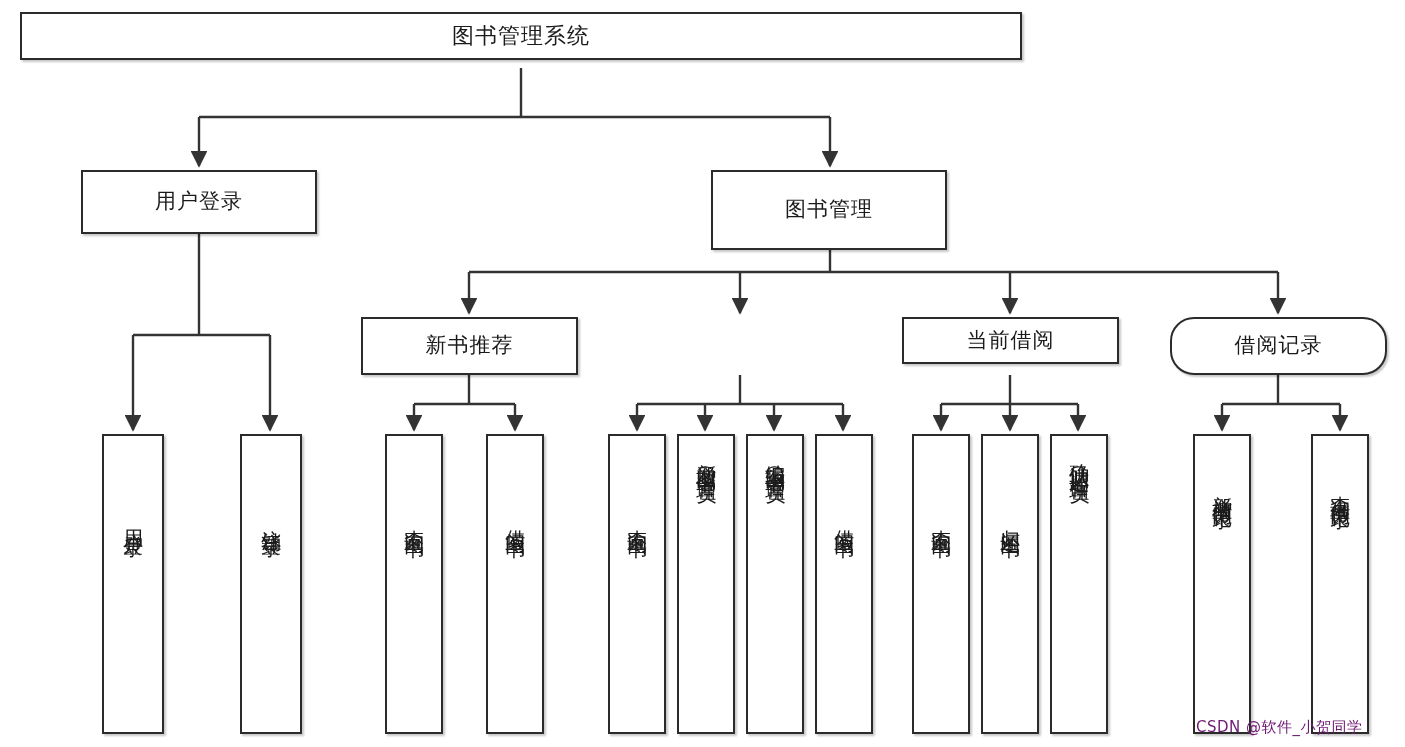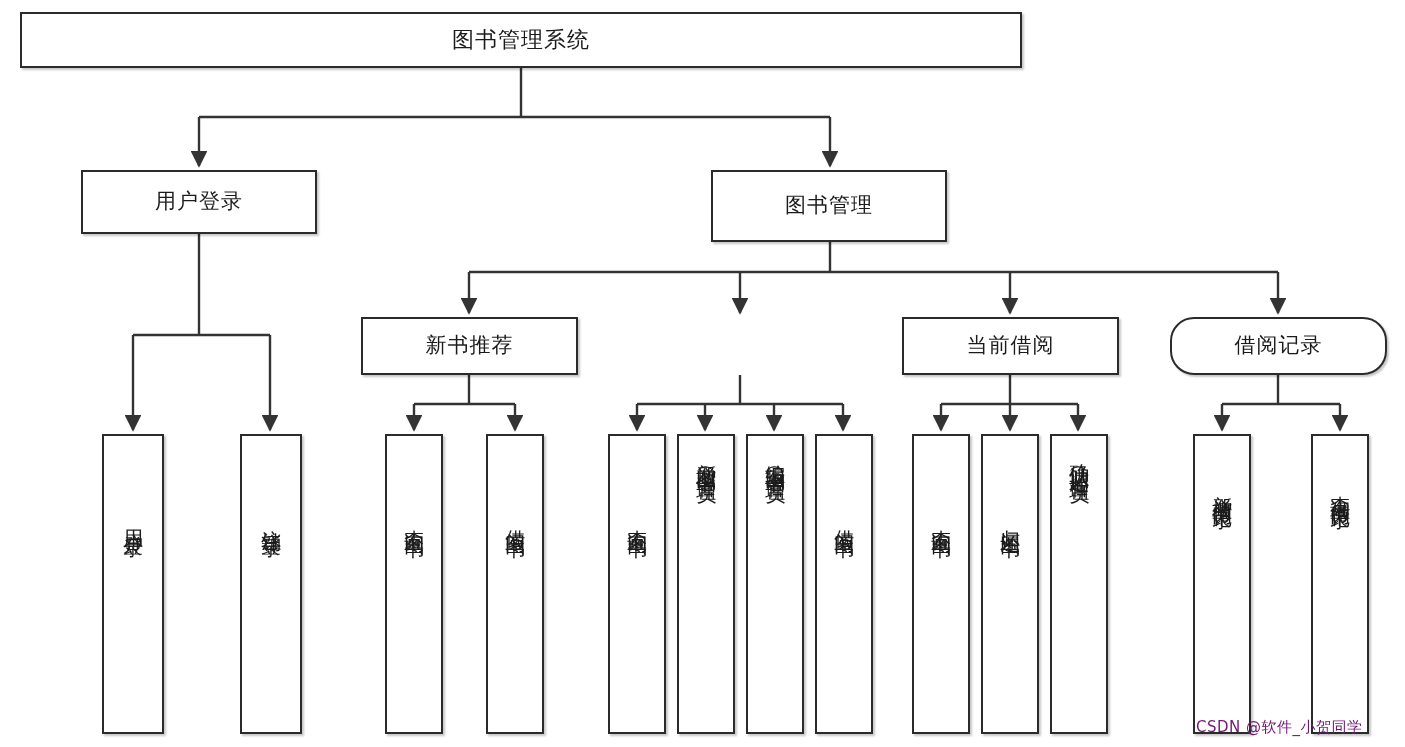--- a/index.html
+++ b/index.html
@@ -116,35 +116,35 @@
       <path d="M 1010 404 L 1010 430" marker-end="url(#arrow)"></path>
       <path d="M 1078 404 L 1078 430" marker-end="url(#arrow)"></path>
 
       <path d="M 1278 375 L 1278 404"></path>
       <path d="M 1222 404 L 1340 404"></path>
       <path d="M 1222 404 L 1222 430" marker-end="url(#arrow)"></path>
       <path d="M 1340 404 L 1340 430" marker-end="url(#arrow)"></path>
     </g>
   </svg>
 
-  <div class="node horizontal root" style="left:20px; top:12px; width:1002px; height:56px;align-items:center;">
+  <div class="node horizontal root" style="left:20px; top:12px; width:1002px; height:48px;align-items:center;">
     <span>图书管理系统</span>
   </div>
 
   <div class="node horizontal" style="left:81px; top:170px; width:236px; height:64px;">
     <span>用户登录</span>
   </div>
-  <div class="node horizontal" style="left:711px; top:170px; width:236px; height:72px;">
+  <div class="node horizontal" style="left:711px; top:170px; width:236px; height:80px;">
     <span>图书管理</span>
   </div>
 
   <div class="node horizontal" style="left:361px; top:317px; width:217px; height:58px;">
     <span>新书推荐</span>
   </div>
-  <div class="node horizontal" style="left:902px; top:317px; width:217px; height:58px;">
+  <div class="node horizontal" style="left:902px; top:317px; width:217px; height:47px;">
     <span>当前借阅</span>
   </div>
   <div class="node horizontal" style="left:1170px; top:317px; width:217px; height:58px;border-radius:24px;">
     <span>借阅记录</span>
   </div>
 
   <div class="node vertical" style="left:102px; top:434px; width:62px; height:300px; padding-top:78px;">
     <span class="vlabel">用户登录</span>
   </div>
   <div class="node vertical" style="left:240px; top:434px; width:62px; height:300px; padding-top:78px;">

